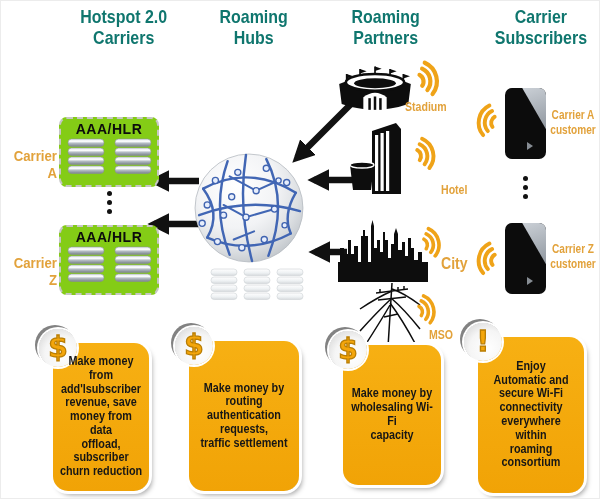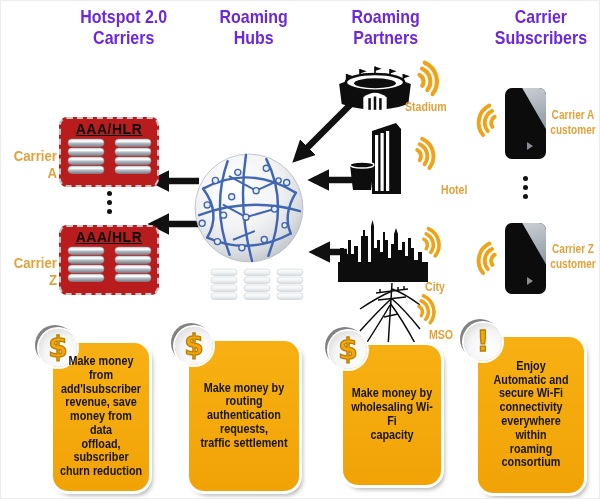--- a/index.html
+++ b/index.html
@@ -1,26 +1,26 @@
 <!DOCTYPE html>
 <html><head>
 <meta charset="utf-8">
 <style>
   html,body{margin:0;padding:0;background:#fff;}
   .canvas{position:relative;width:600px;height:499px;background:#fff;overflow:hidden;
           font-family:"Liberation Sans",sans-serif;border:1px solid #ececec;box-sizing:border-box;}
   .abs{position:absolute;}
   .hdr{position:absolute;top:6px;width:150px;text-align:center;font-size:19px;font-weight:bold;
-       color:#6d28d9;line-height:1.08;}
+       color:#0f766e;line-height:1.08;}
   .cond{display:inline-block;transform:scaleX(0.84);transform-origin:center top;white-space:pre-line;}
   .condl{display:inline-block;transform:scaleX(0.88);transform-origin:left center;white-space:pre-line;}
   .condr{display:inline-block;transform:scaleX(0.88);transform-origin:right center;white-space:pre-line;}
   .gold{color:#E2A23B;font-weight:bold;}
   .aaabox{position:absolute;width:100px;height:70px;border:2px dashed #c6c6c6;border-radius:8px;
-          background:#b91c1c;display:flex;flex-direction:column;align-items:center;padding-top:2px;box-sizing:border-box;text-decoration:underline;}
+          background:#84cc16;display:flex;flex-direction:column;align-items:center;padding-top:2px;box-sizing:border-box;}
   .aaatitle{font-size:14px;font-weight:bold;letter-spacing:.5px;color:#0c0c0c;}
   .stacks{display:flex;gap:7px;margin-top:1px;}
   .vdots{position:absolute;display:flex;flex-direction:column;gap:4px;align-items:center;}
   .vdots i{width:5px;height:5px;border-radius:50%;background:#111;}
   .callout{position:absolute;background:linear-gradient(180deg,#F7B013,#F1A306);border-radius:15px;
            box-shadow:0 0 0 3px #ffffff, 3px 4px 5px rgba(0,0,0,0.35);
            display:flex;align-items:center;justify-content:center;text-align:center;}
   .callout .txt{white-space:pre-line;font-size:12px;font-weight:bold;line-height:1.15;color:#161616;
                 transform:scaleX(0.9);width:112%;}
   .badge{position:absolute;width:38px;height:38px;left:-14px;top:-14px;border-radius:50%;
@@ -256,21 +256,21 @@
     <path fill="#0d0d0d" d="M4,46 L4,30 L8,30 L8,36 L12,36 L12,22 L15,22 L15,36 L18,36 L18,28 L22,28 L22,46 L25,46 L25,18 L27,18 L27,12 L29,12 L29,18 L32,18 L32,46 L35,46 L35,8 L36.5,2 L38,8 L38,30 L41,30 L41,22 L44,22 L44,34 L47,34 L47,14 L49,14 L49,22 L52,22 L52,40 L55,40 L55,26 L58,26 L58,16 L60,10 L62,16 L62,32 L66,32 L66,24 L69,24 L69,38 L72,38 L72,20 L75,20 L75,30 L78,30 L78,42 L82,42 L82,34 L86,34 L86,46 Z"></path>
     <rect x="2" y="44" width="90" height="20" fill="#0d0d0d"></rect>
   </svg>
   <svg class="abs" style="left:419px;top:222px;transform:rotate(-14deg)" width="26" height="38" viewBox="0 0 30 42">
     <g fill="none" stroke="#EFA318" stroke-width="4.2" stroke-linecap="round">
       <path d="M5.6,15.4 A7.5,7.5 0 0 1 5.6,26.6"></path>
       <path d="M9.6,10 A14,14 0 0 1 9.6,32"></path>
       <path d="M13.6,4.9 A20.5,20.5 0 0 1 13.6,37.2"></path>
     </g>
   </svg>
-  <div class="gold abs" style="left:424px;top:279px;width:46px;text-align:left;font-size:12px"><span class="condl">City</span></div>
+  <div class="gold abs" style="left:424px;top:254px;width:46px;text-align:right;font-size:16px"><span class="condl">City</span></div>
 
   <svg class="abs" style="left:357px;top:278px" width="64" height="70" viewBox="0 0 64 70">
     <g fill="none" stroke="#0d0d0d" stroke-width="1.5">
       <line x1="34" y1="4" x2="30" y2="68"></line>
       <line x1="18" y1="14" x2="50" y2="10"></line>
         <line x1="20" y1="21" x2="48" y2="18"></line>
       <line x1="22" y1="14" x2="22" y2="10"></line>
         <line x1="40" y1="12" x2="40" y2="8"></line>
         <line x1="46" y1="11" x2="46" y2="7"></line>
       <path d="M2,30 Q20,18 34,12"></path>

